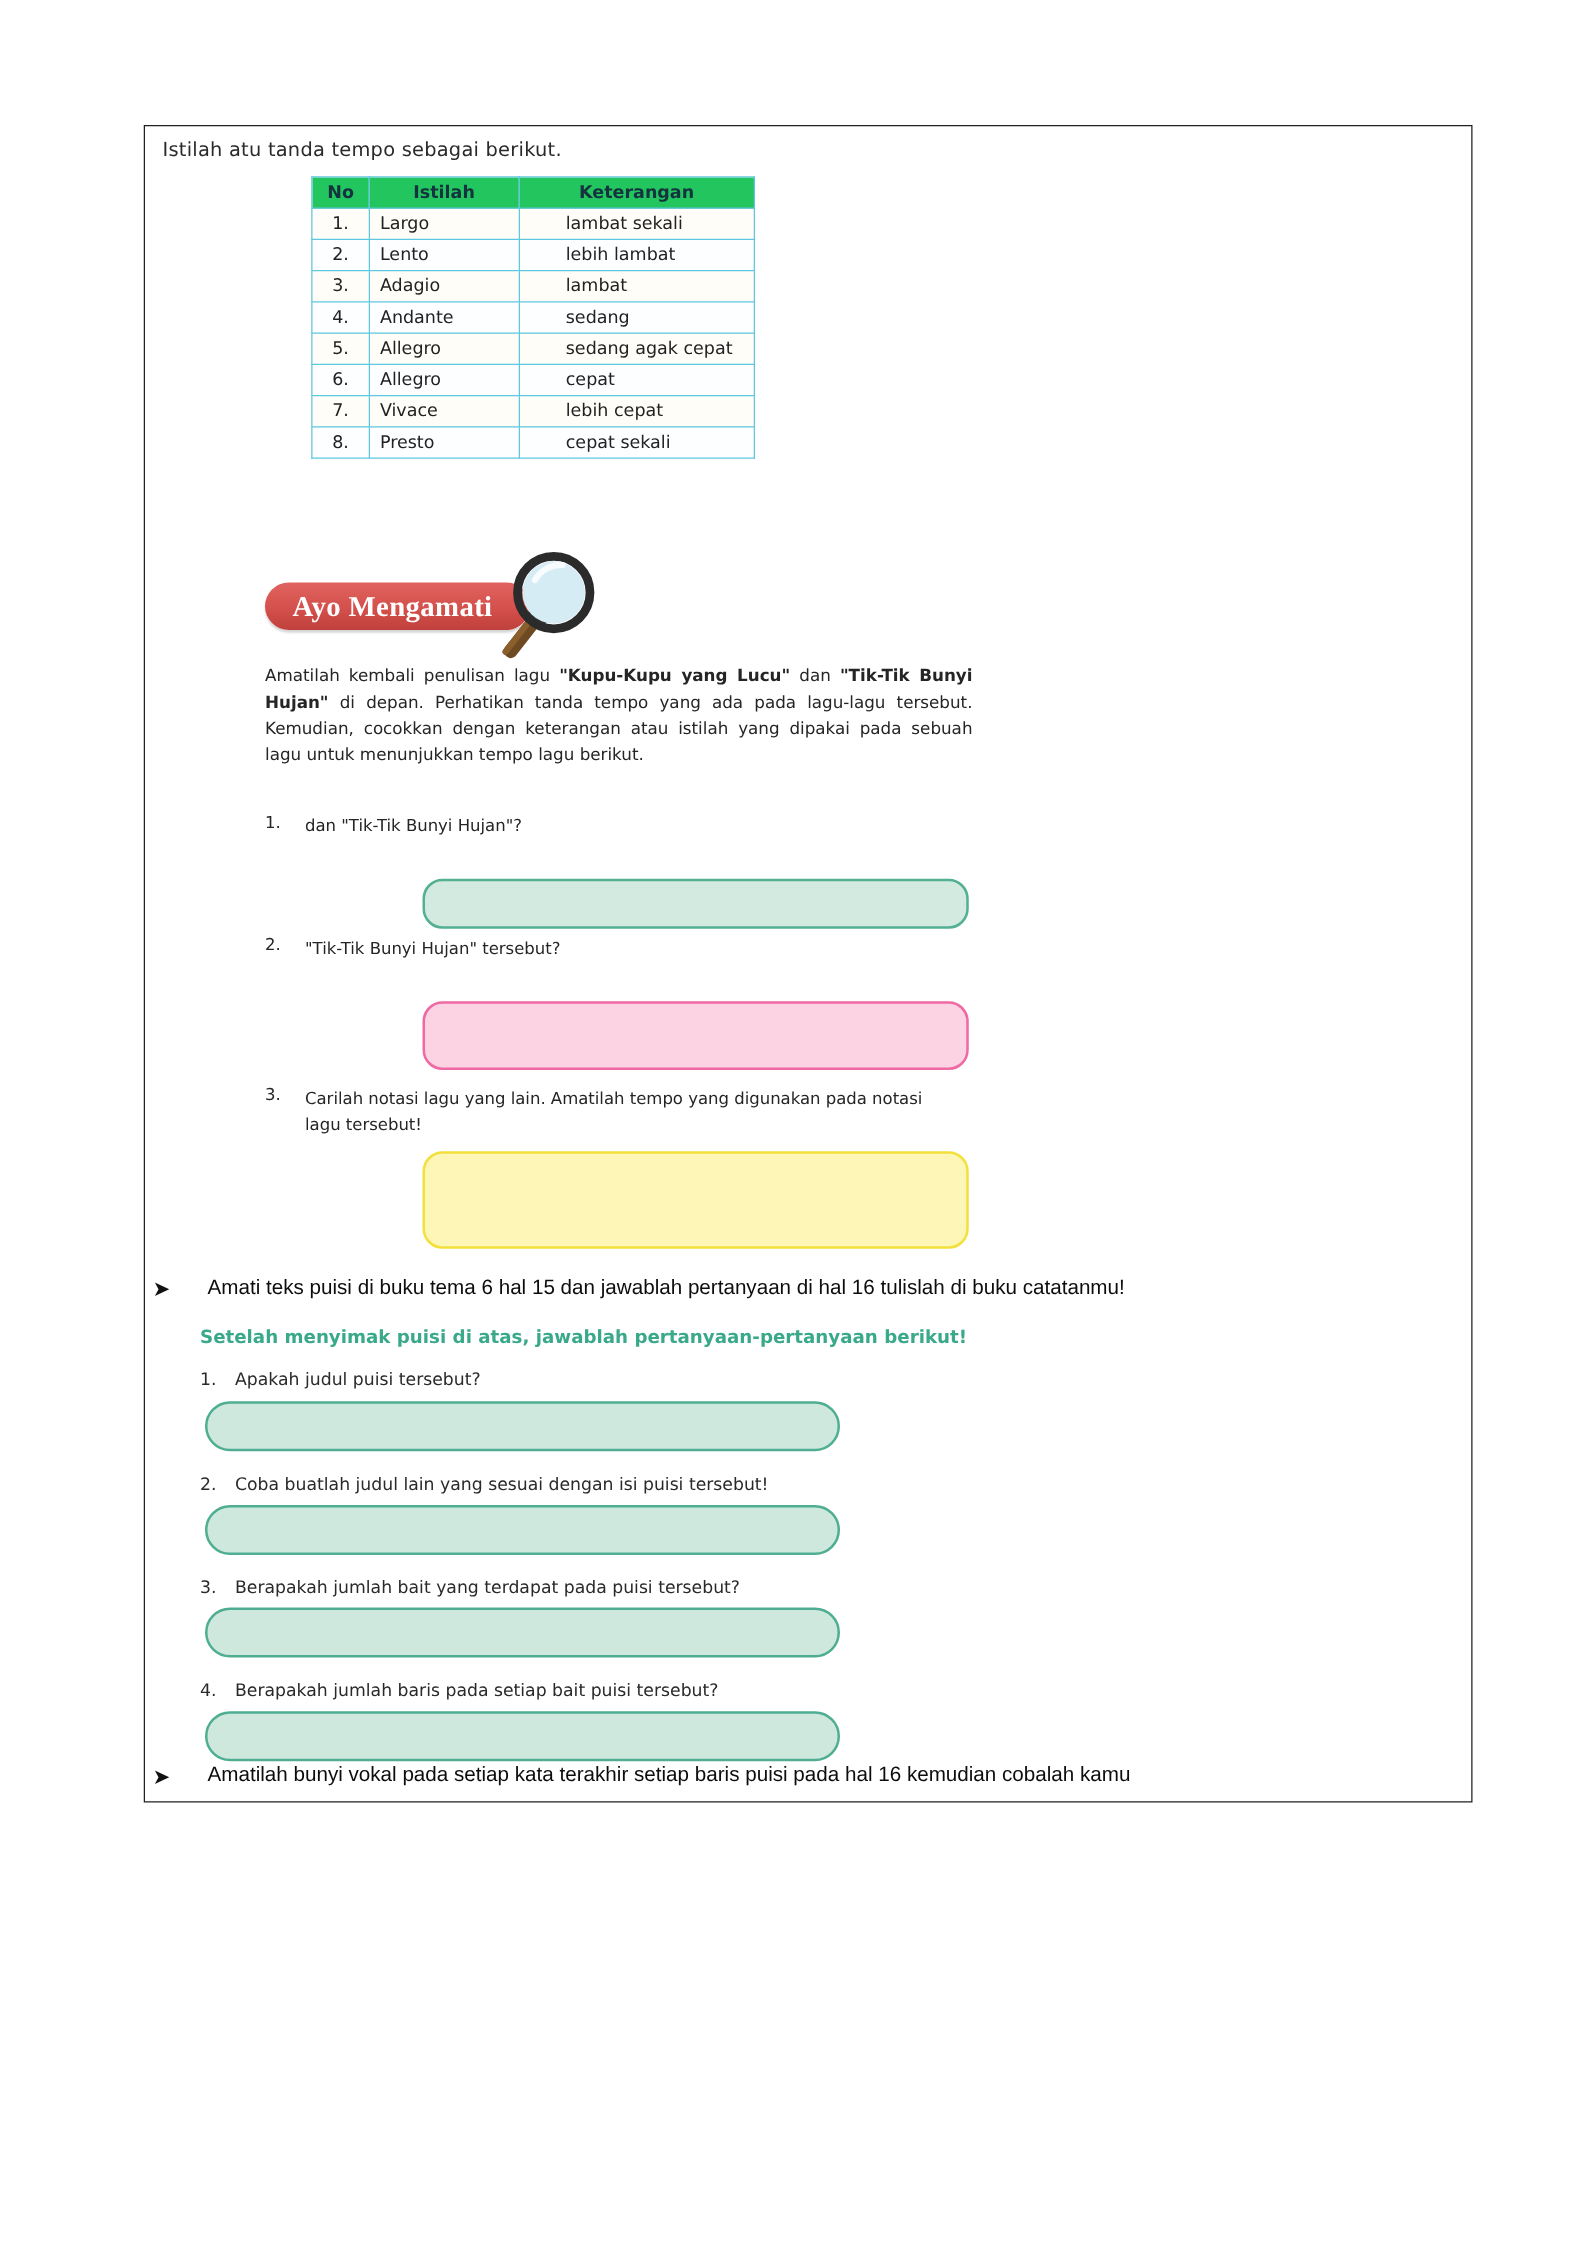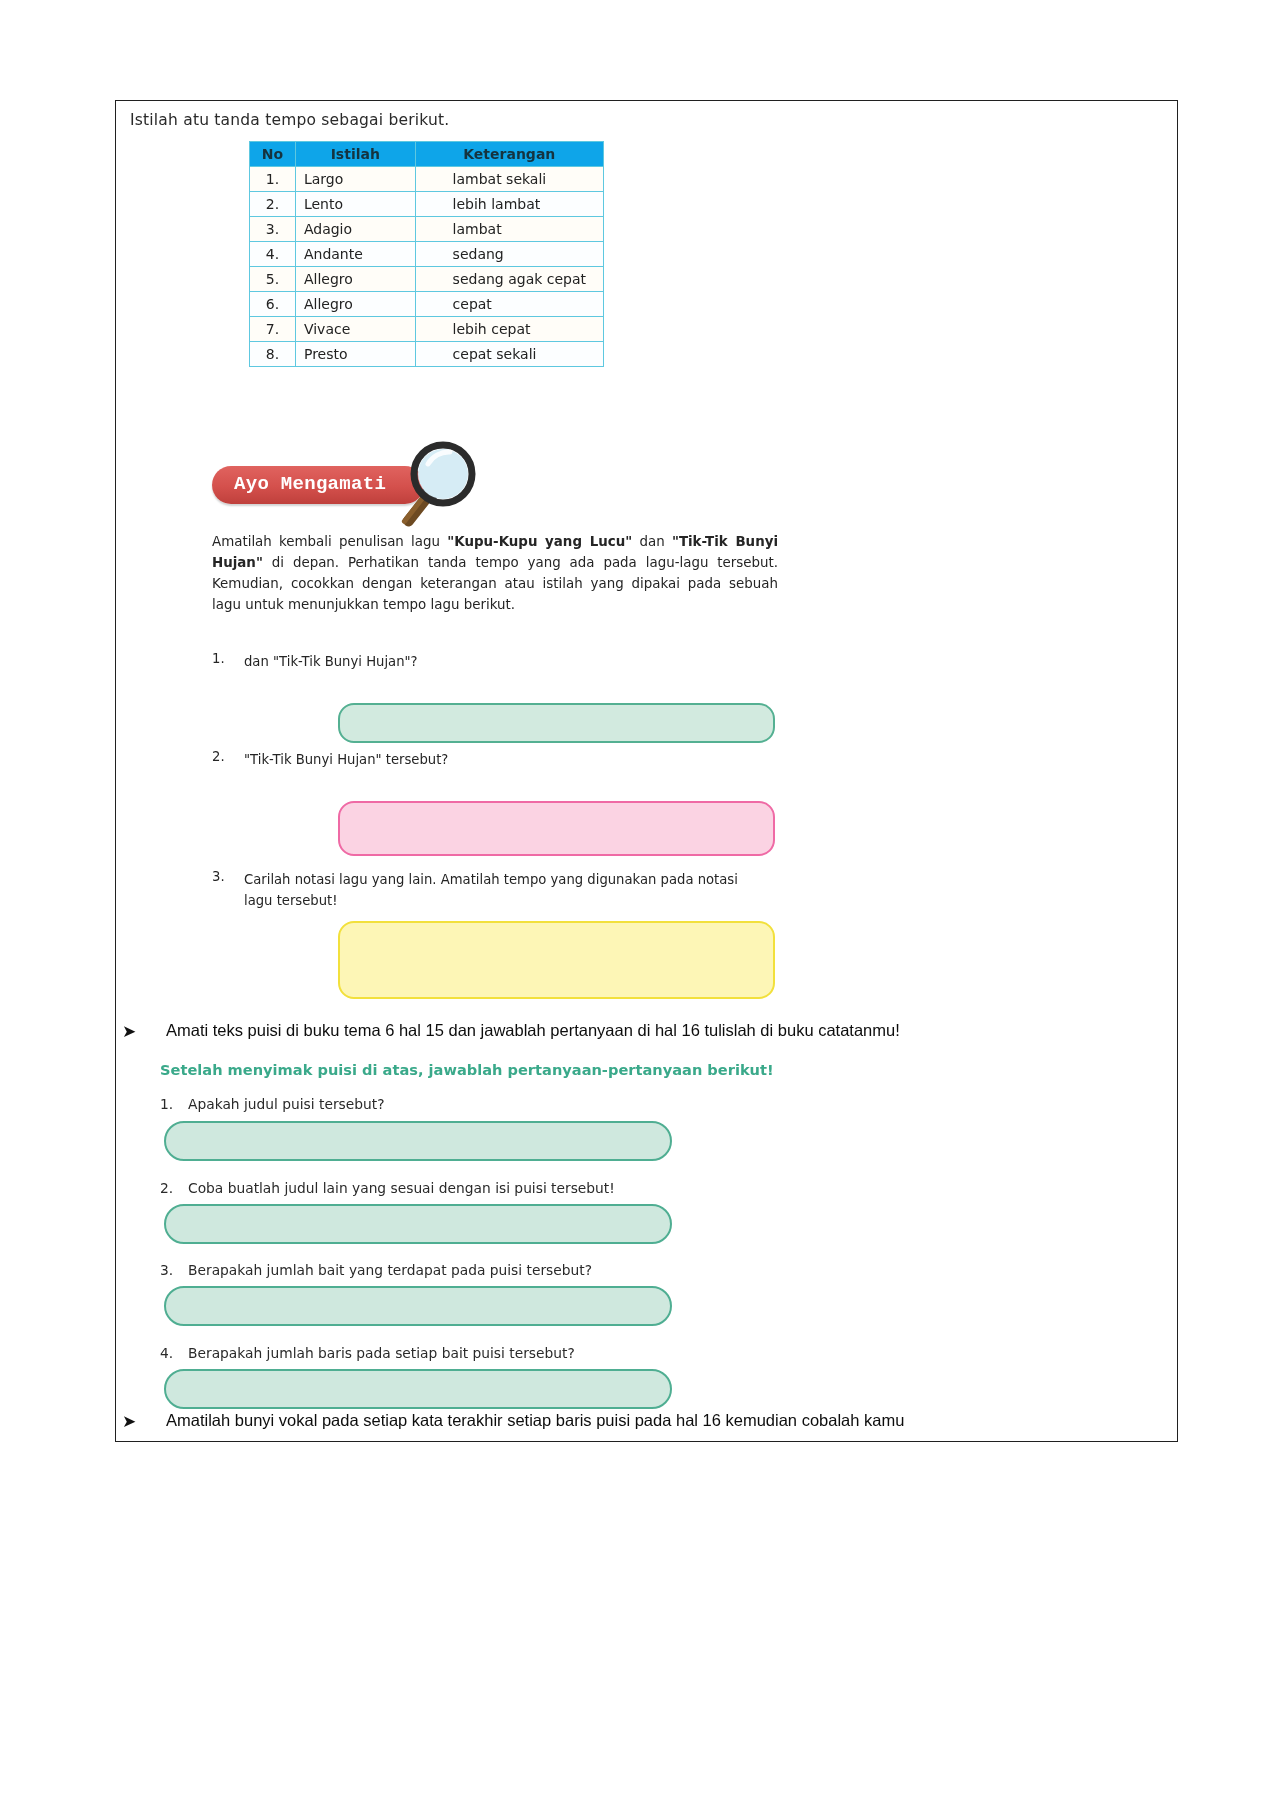--- a/index.html
+++ b/index.html
@@ -60,21 +60,21 @@
   .tempo-table td {
     border: 1px solid #5ec8e0;
     font-family: "DejaVu Sans", sans-serif;
     font-size: 14px;
     color: #222;
     padding: 4px 8px;
     height: 21px;
     box-sizing: border-box;
   }
   .tempo-table thead th {
-    background: #0ea5e9;
+    background: #22c55e;
     font-weight: bold;
     text-align: center;
     font-size: 14px;
     color: #15333f;
     height: 16px;
   }
   .tempo-table td.col-no {
     width: 46px;
     text-align: center;
   }
@@ -98,22 +98,22 @@
     width: 212px;
     height: 38px;
     border-radius: 19px;
     background: linear-gradient(180deg, #e0635f 0%, #d4504c 55%, #bf403c 100%);
     box-shadow: 0 2px 2px rgba(0,0,0,.18);
   }
   .banner-text {
     position: absolute;
     left: 22px;
     top: 27px;
-    font-family: Liberation Mono, monospace;
-    font-size: 19px;
+    font-family: Liberation Serif, serif;
+    font-size: 23px;
     font-weight: bold;
     color: #ffffff;
     letter-spacing: .3px;
   }
   .magnifier {
     position: absolute;
     left: 186px;
     top: -8px;
     width: 90px;
     height: 104px;

